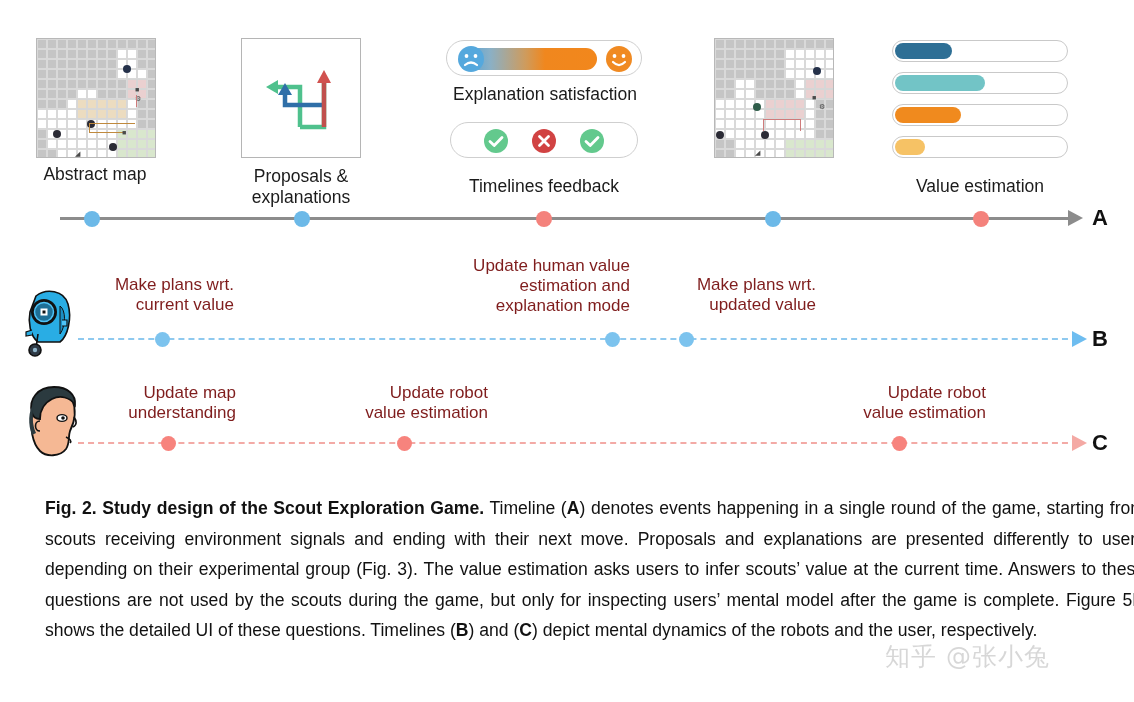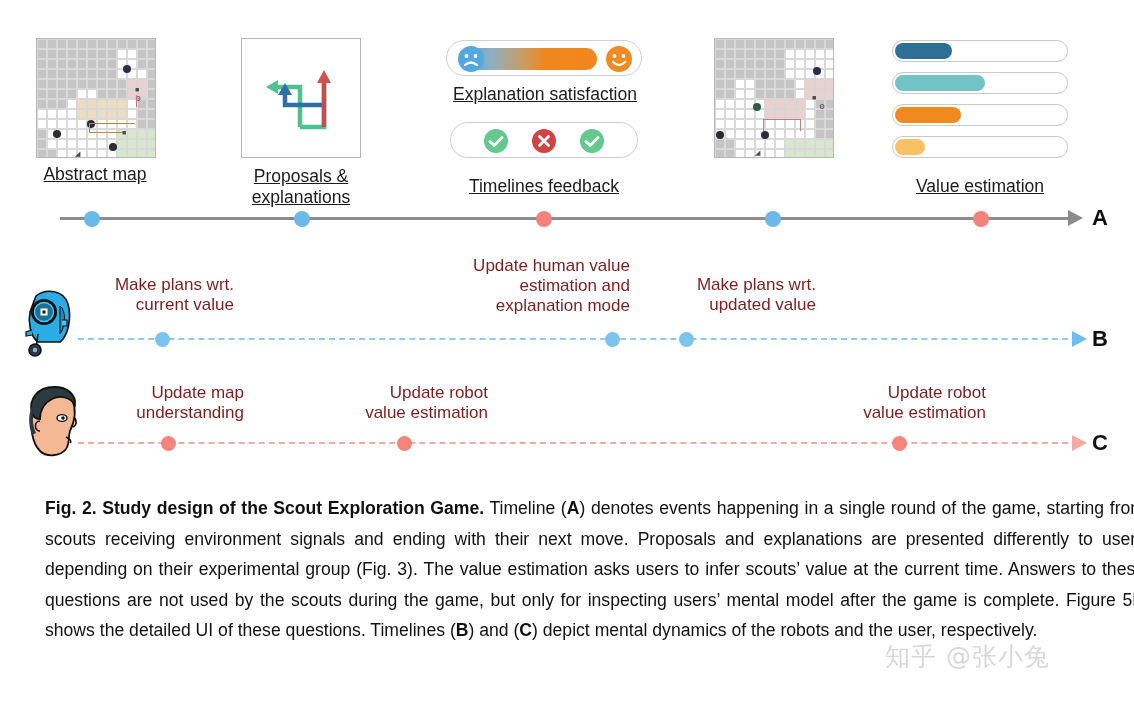--- a/index.html
+++ b/index.html
@@ -118,21 +118,20 @@
   }
 
   
   .panel-caption {
     position: absolute;
     text-align: center;
     font-size: 17.5px;
     line-height: 21px;
     color: #1b1b1b;
     white-space: pre-line;
-    text-decoration: underline;
   }
 
   
   .axis-solid {
     position: absolute;
     height: 3px;
     background: #8c8c8c;
   }
   .axis-dashed {
     position: absolute;
@@ -692,21 +691,21 @@
         <path d="M44 54 C48 56 50 58 48 60" fill="none" stroke="#111" stroke-width="1.5"></path>
         <path d="M18 38 C12 38 12 48 18 48" fill="#f5b894" stroke="#111" stroke-width="1.6"></path>
       </svg>
     </div>
     <div class="axis-dashed red" style="left:78px; top:442px; width:1000px;"></div>
     <div class="arrow-head red" style="left:1072px; top:435px;"></div>
     <div class="axis-label" style="left:1092px; top:430px;">C</div>
     <div class="tl-dot c-red" style="left:161px; top:436px;"></div>
     <div class="tl-dot c-red" style="left:397px; top:436px;"></div>
     <div class="tl-dot c-red" style="left:892px; top:436px;"></div>
-    <div class="tl-text" style="left:92px; top:383px; width:152px;">Update map
+    <div class="tl-text" style="left:84px; top:383px; width:152px;">Update map
 understanding</div>
     <div class="tl-text" style="left:312px; top:383px; width:176px;">Update robot
 value estimation</div>
     <div class="tl-text" style="left:810px; top:383px; width:176px;">Update robot
 value estimation</div>
   </div>
 
   <div class="caption">
     <b>Fig. 2. Study design of the Scout Exploration Game.</b><span> Timeline (</span><b>A</b><span>) denotes events happening in a single round of the game, starting from scouts receiving environment signals and ending with their next move. Proposals and explanations are presented differently to users depending on their experimental group (Fig. 3). The value estimation asks users to infer scouts’ value at the current time. Answers to these questions are not used by the scouts during the game, but only for inspecting users’ mental model after the game is complete. Figure 5D shows the detailed UI of these questions. Timelines (</span><b>B</b><span>) and (</span><b>C</b><span>) depict mental dynamics of the robots and the user, respectively.</span>
   </div>

